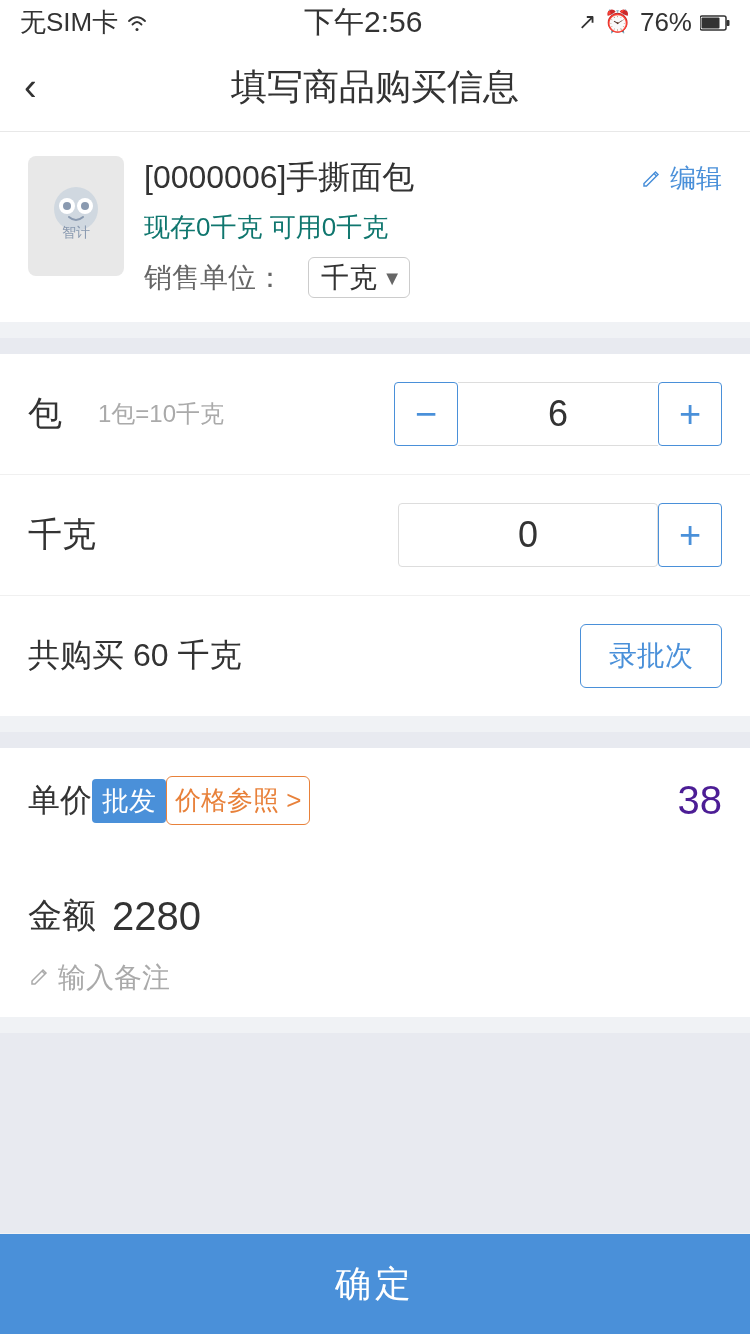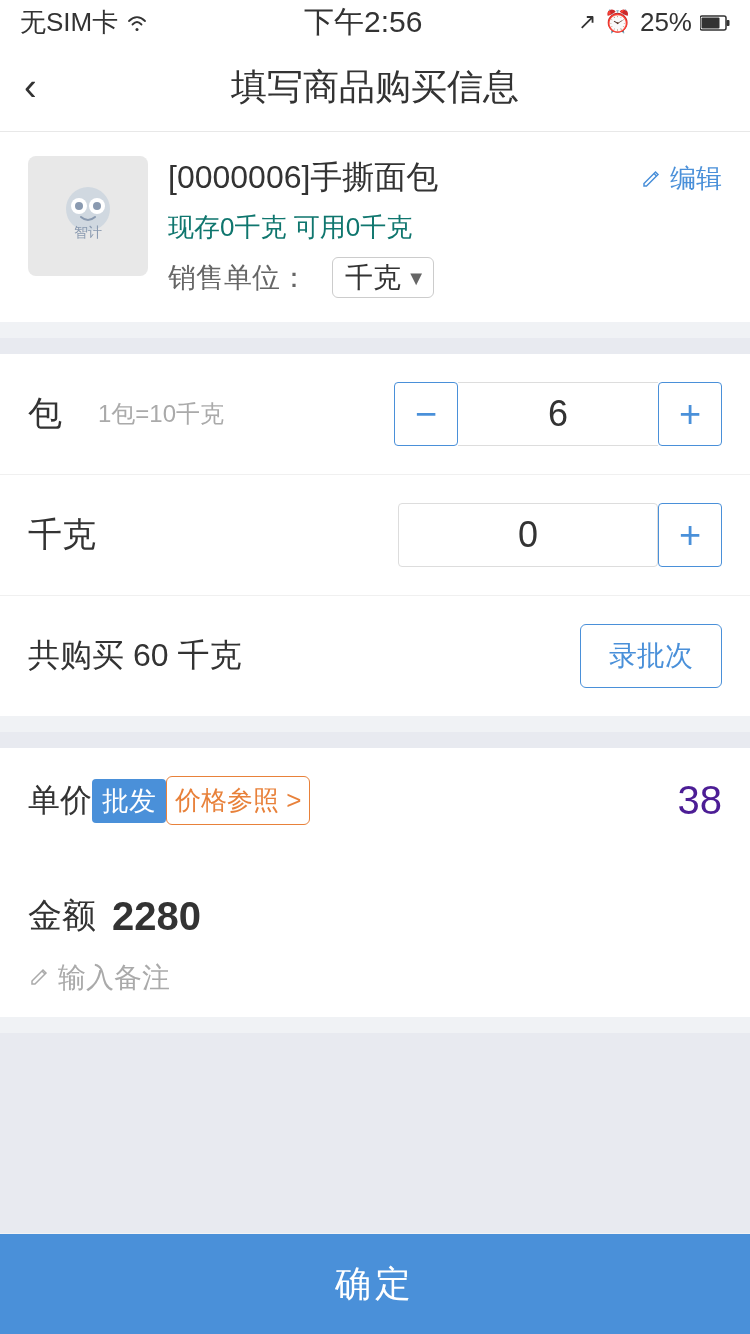--- a/index.html
+++ b/index.html
@@ -56,21 +56,21 @@
     
     .product-card {
       background: #fff;
       padding: 24px 28px;
       display: flex;
       align-items: flex-start;
       gap: 20px;
       margin-bottom: 16px;
     }
     .product-thumb {
-      width: 120px;
+      width: 96px;
       height: 120px;
       background: #e8e8e8;
       border-radius: 8px;
       display: flex;
       align-items: center;
       justify-content: center;
       flex-shrink: 0;
     }
     .owl-icon {
       font-size: 48px;
@@ -275,21 +275,21 @@
       margin-bottom: 20px;
     }
     .amount-label {
       font-size: 34px;
       color: #333;
       font-weight: 500;
     }
     .amount-value {
       font-size: 40px;
       color: #333;
-      font-weight: 700;
+      font-weight: 400;
     }
     .note-row {
       display: flex;
       align-items: center;
       gap: 4px;
       color: #aaa;
       font-size: 28px;
       cursor: pointer;
     }
     .note-icon {
@@ -343,21 +343,21 @@
         <path d="M11 13a1.5 1.5 0 1 1 0 3 1.5 1.5 0 0 1 0-3z" fill="#333"></path>
         <path d="M6.5 9.5C8 8 9.9 7 11 7s3 1 4.5 2.5" stroke="#333" stroke-width="1.8" fill="none" stroke-linecap="round"></path>
         <path d="M3 6C5.5 3.5 8 2.2 11 2.2s5.5 1.3 8 3.8" stroke="#333" stroke-width="1.8" fill="none" stroke-linecap="round"></path>
       </svg>
     </span>
   </div>
   <div class="status-center">下午2:56</div>
   <div class="status-right">
     <span style="font-size:22px;">↗</span>
     <span style="font-size:22px;">⏰</span>
-    <span>25%</span>
+    <span>76%</span>
     <span>
       <svg width="30" height="16" viewBox="0 0 30 16">
         <rect x="0" y="1" width="26" height="14" rx="2" ry="2" stroke="#333" stroke-width="1.5" fill="none"></rect>
         <rect x="26.5" y="5" width="3" height="6" rx="1" fill="#333"></rect>
         <rect x="1.5" y="2.5" width="18" height="11" rx="1" fill="#333"></rect>
       </svg>
     </span>
   </div>
 </div>
 

